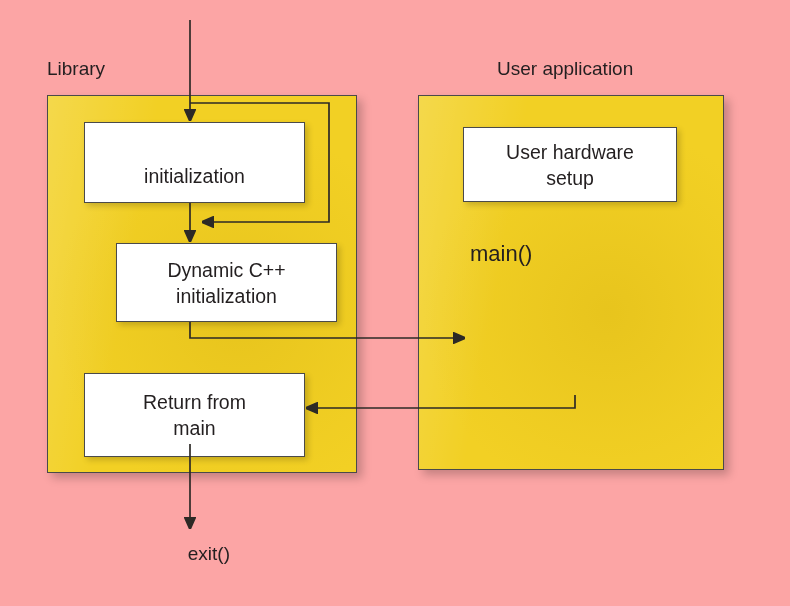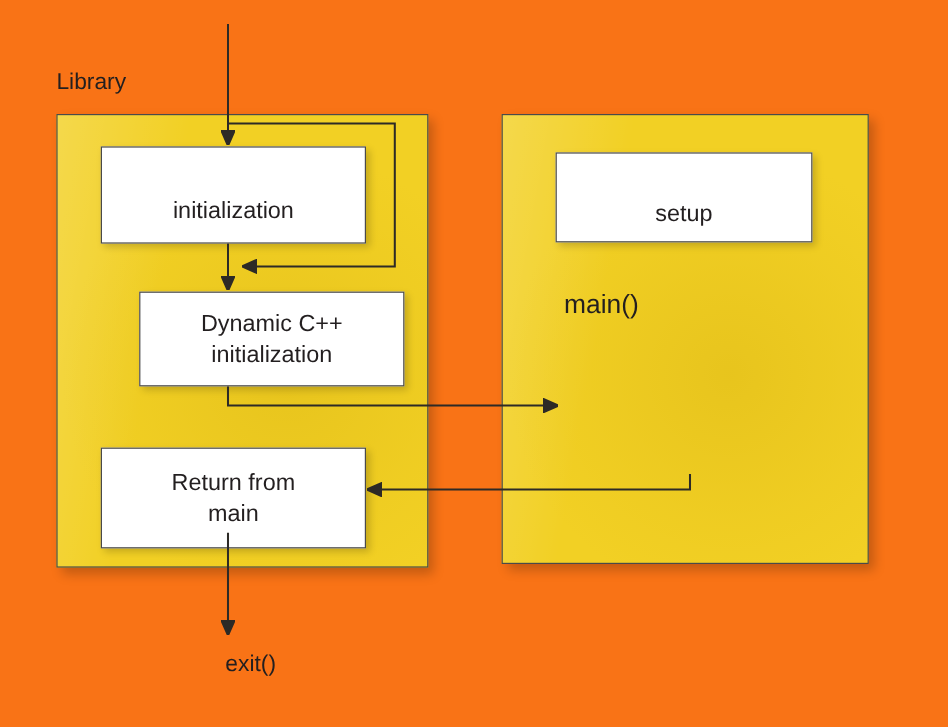--- a/index.html
+++ b/index.html
@@ -80,47 +80,48 @@
     left: 0; top: 0;
     width: 790px;
     height: 606px;
     pointer-events: none;
   }
   #wires path, #wires line { fill: none; stroke: #2d2a26; stroke-width: 1.7px; }
 </style>
 </head>
 <body>
 
-<div id="canvas" style="background: #f97316;">
+<div id="canvas" style="background: #fca5a5;">
 
   <div class="panel-caption" style="left: 47px; top: 58px; color: rgb(35, 31, 32);">Library</div>
 
   <div class="panel" style="left: 47px; top: 95px; width: 310px; height: 378px; background: rgb(242, 208, 36); border-color: rgb(74, 74, 74);">
     <div class="panel-sheen"></div>
   </div>
 
   <div class="node" style="left: 84px; top: 122px; width: 221px; height: 81px; background: rgb(255, 255, 255); border-color: rgb(74, 74, 74); color: rgb(35, 31, 32);">
     <span><br><span style="display: inline;">initialization</span></span>
   </div>
 
   <div class="node" style="left: 84px; top: 243px; width: 221px; height: 79px; background: rgb(255, 255, 255); border-color: rgb(74, 74, 74); color: rgb(35, 31, 32); margin-left: 32px;">
     <span><span style="display: inline;">Dynamic C++</span><br><span style="display: inline;">initialization</span></span>
   </div>
 
   <div class="node" style="left: 84px; top: 360px; width: 221px; height: 84px; background: rgb(255, 255, 255); border-color: rgb(74, 74, 74); color: rgb(35, 31, 32); margin-top: 13px;">
     <span><span style="display: inline;">Return from</span><br><span style="display: inline;">main</span></span>
   </div>
 
+  <div class="panel-caption" style="left: 497px; top: 58px; color: rgb(35, 31, 32);">User application</div>
 
   <div class="panel" style="left: 418px; top: 95px; width: 306px; height: 375px; background: rgb(242, 208, 36); border-color: rgb(74, 74, 74);">
     <div class="panel-sheen"></div>
   </div>
 
   <div class="node" style="left: 463px; top: 127px; width: 214px; height: 75px; background: rgb(255, 255, 255); border-color: rgb(74, 74, 74); color: rgb(35, 31, 32);">
-    <span><br><span style="display: inline; margin-top: 12px;">setup</span></span>
+    <span><span style="display: inline;">User hardware</span><br><span style="display: inline; margin-top: 12px;">setup</span></span>
   </div>
 
   <div class="inline-label" style="left: 470px; top: 243px; color: rgb(35, 31, 32);">main()</div>
 
 
   <div class="free-label" style="left: 150px; top: 543px; width: 80px; color: rgb(35, 31, 32);">exit()</div>
 
   <svg id="wires" viewBox="0 0 790 606">
     <defs>
       <marker id="ah" viewBox="0 0 10 10" refX="9.2" refY="5" markerWidth="7.2" markerHeight="7.2" orient="auto-start-reverse">

